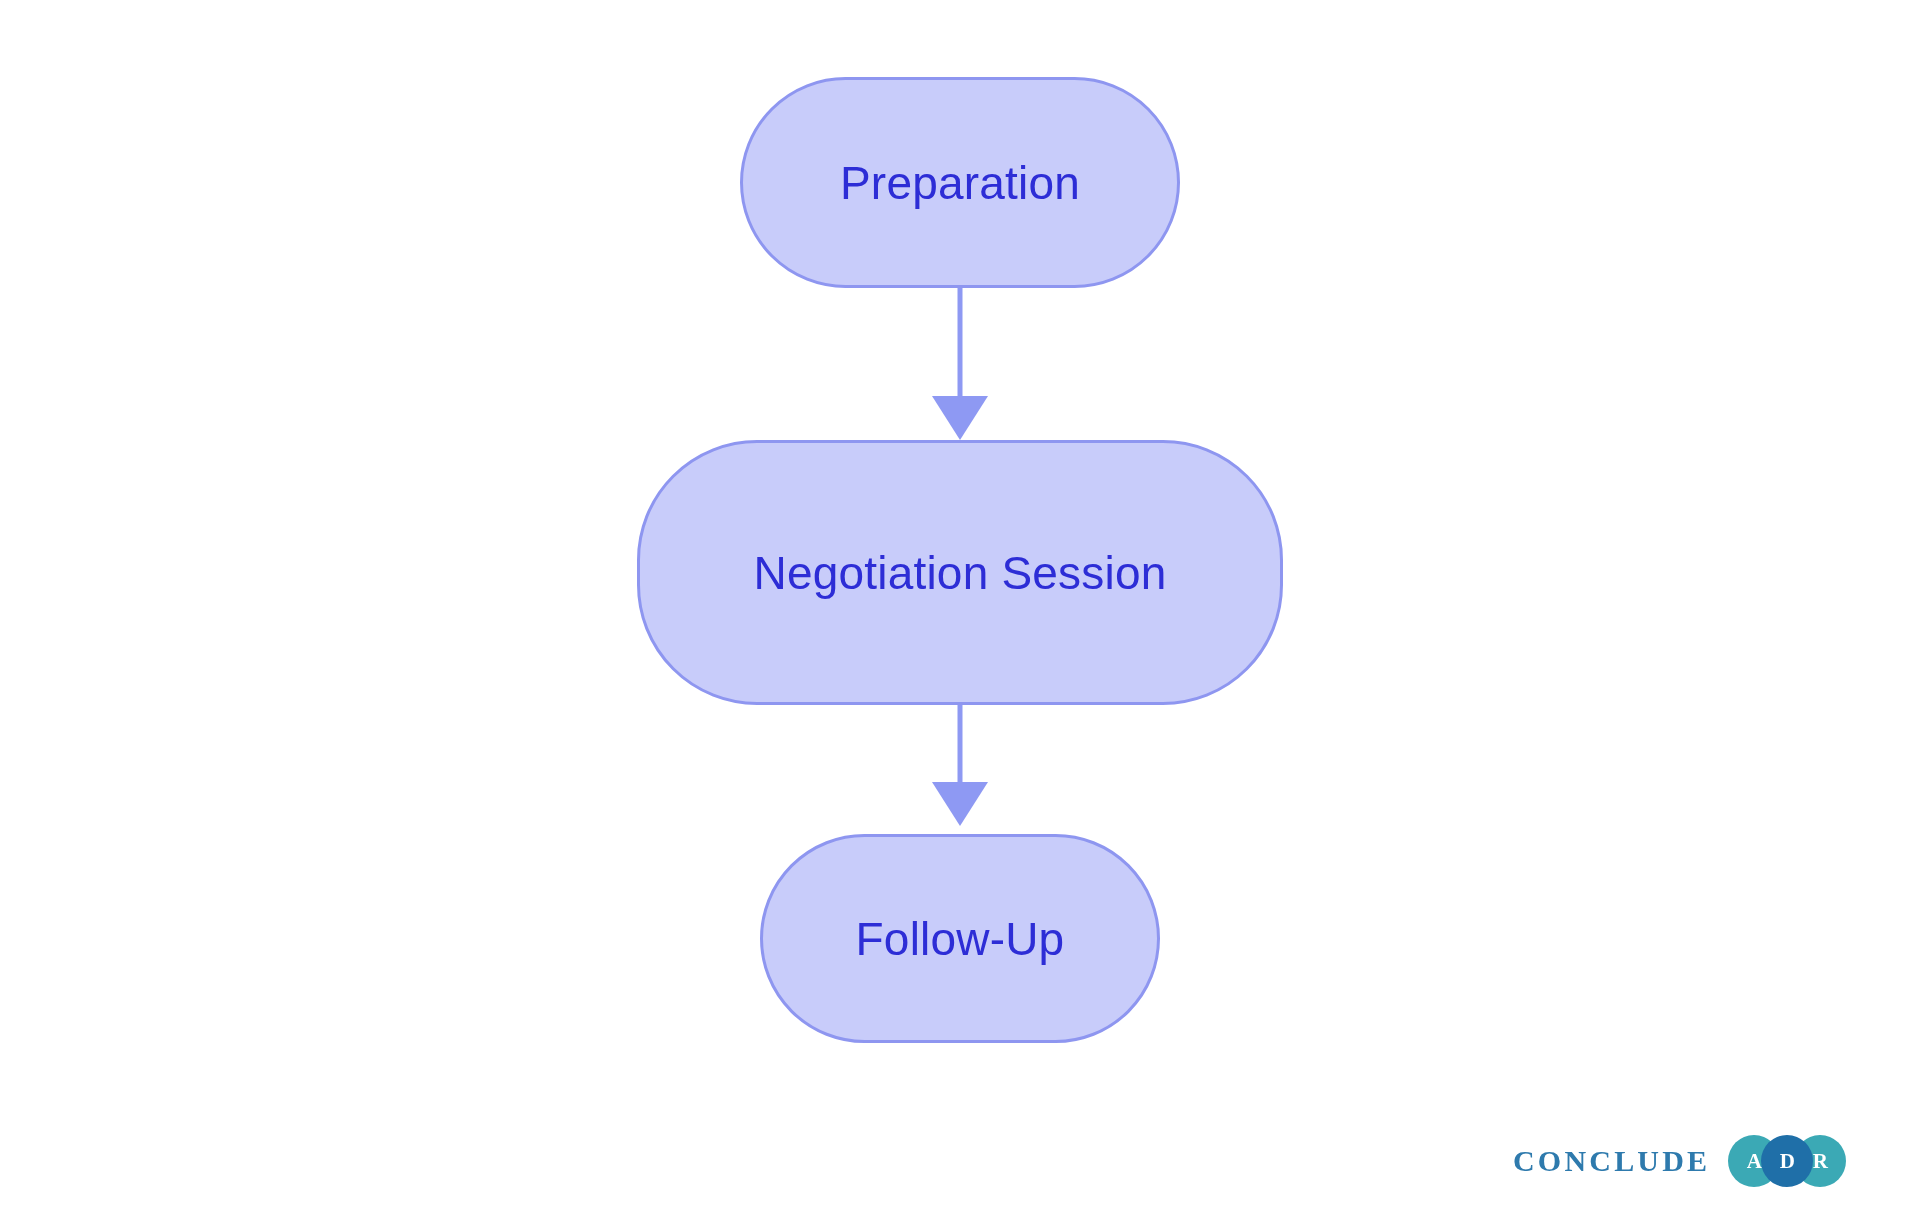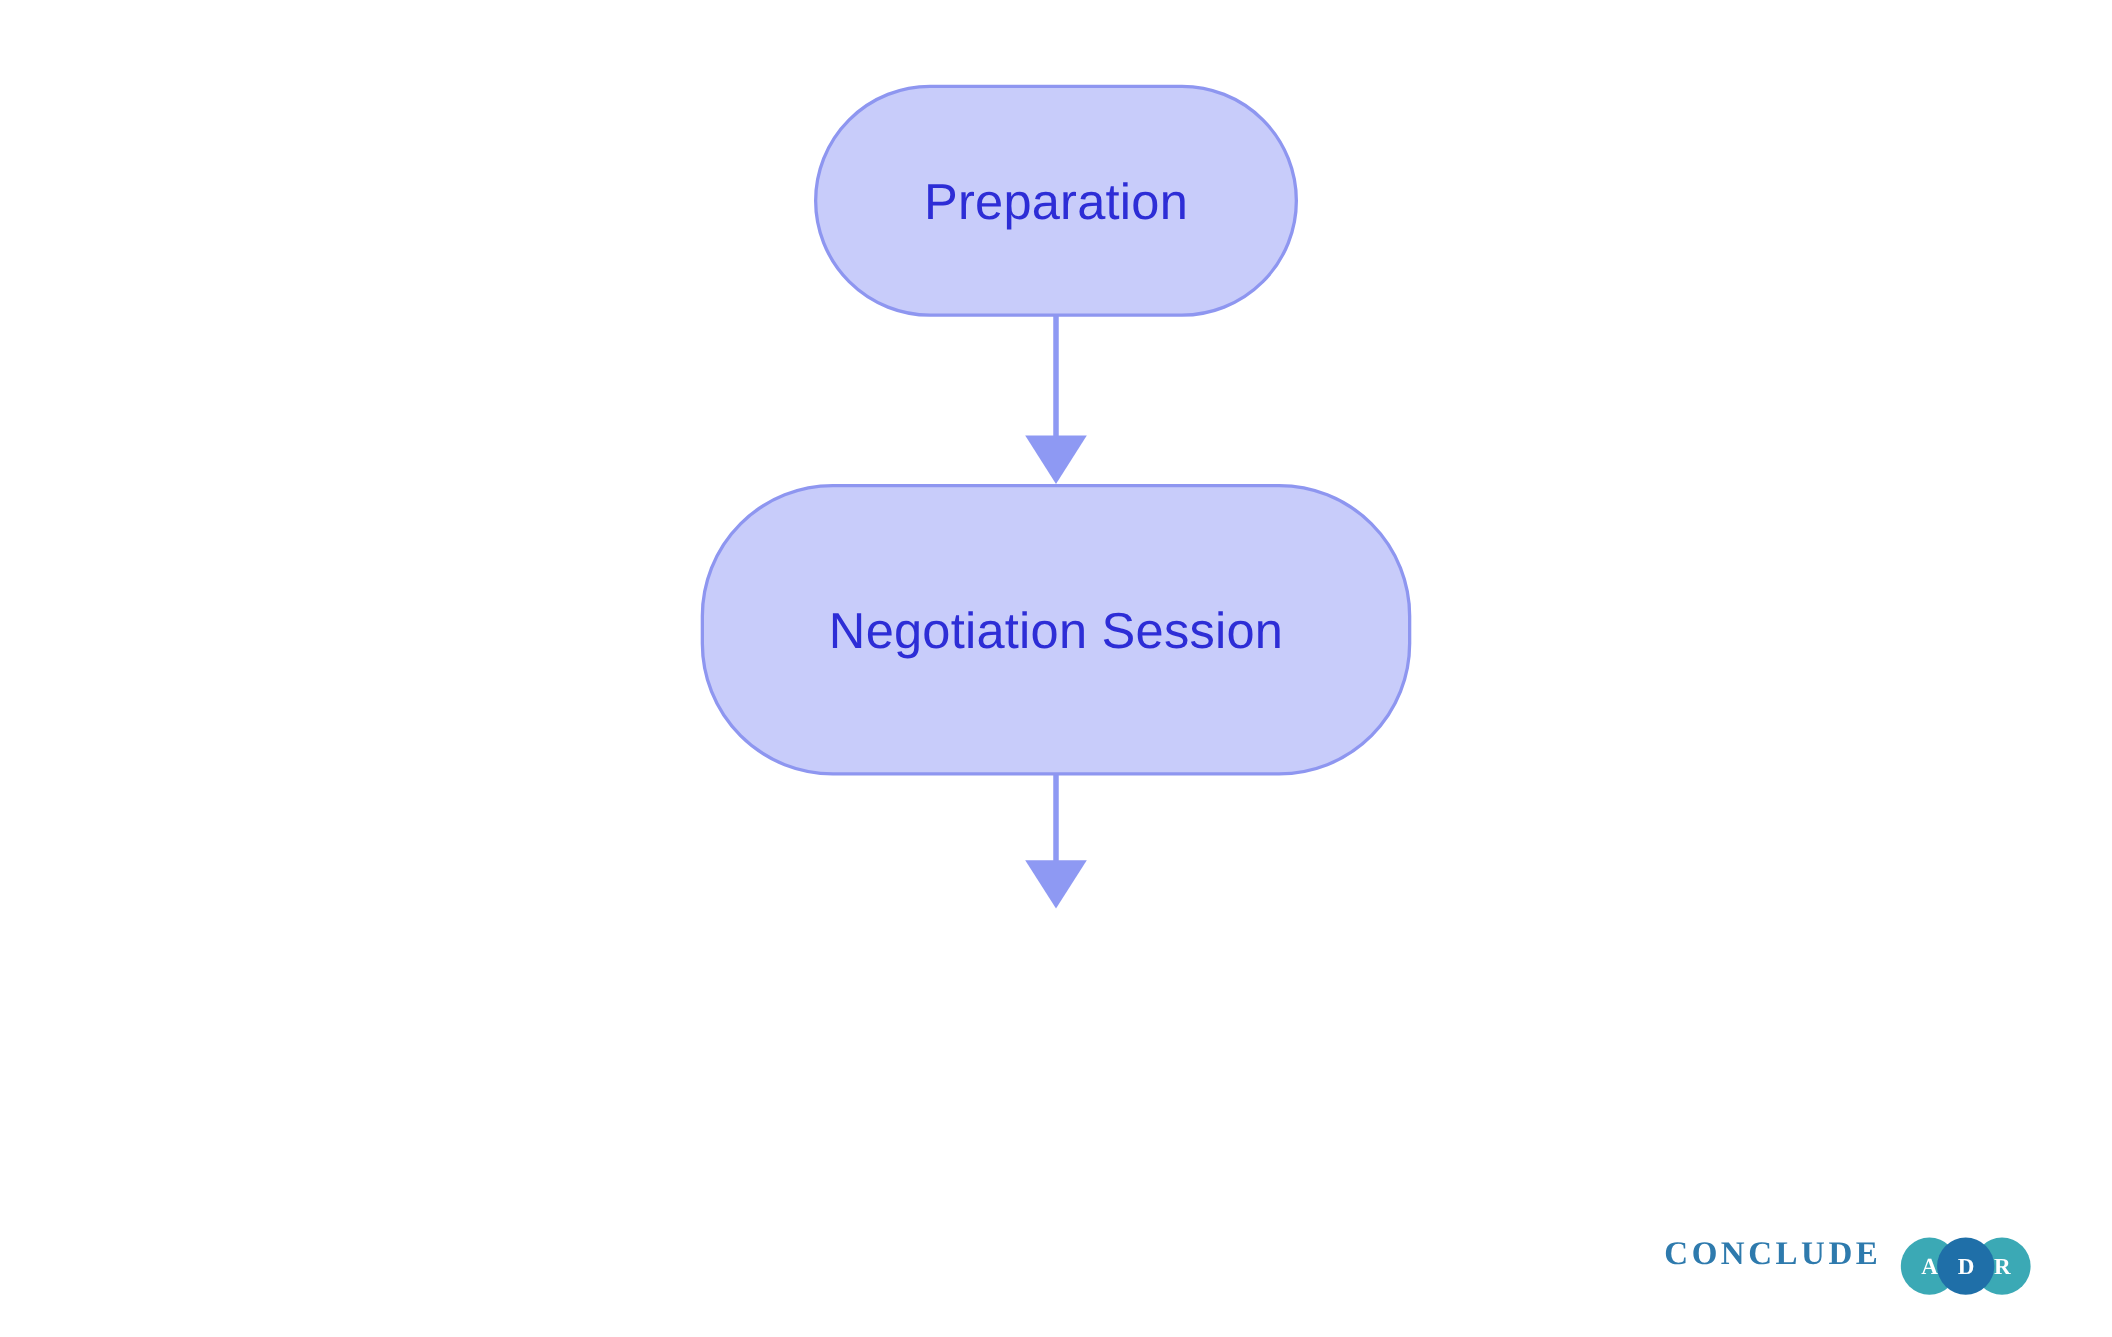--- a/index.html
+++ b/index.html
@@ -80,20 +80,21 @@
     pointer-events: none;
   }
 
   
   #brand-logo {
     position: absolute;
     left: 1513px;
     top: 1125px;
     height: 72px;
     display: flex;
+    align-items: center;
     gap: 18px;
   }
   #brand-wordmark {
     color: #2e7aad;
     font-family: "Liberation Serif", serif;
     font-size: 30px;
     font-weight: 700;
     letter-spacing: 3.2px;
     line-height: 1;
     white-space: nowrap;
@@ -141,20 +142,23 @@
   </svg>
 
   <div class="flow-node" id="node-preparation">
     <span class="node-label">Preparation</span>
   </div>
 
   <div class="flow-node" id="node-negotiation-session">
     <span class="node-label">Negotiation Session</span>
   </div>
 
+  <div class="flow-node" id="node-follow-up">
+    <span class="node-label">Follow-Up</span>
+  </div>
 
   <div id="brand-logo">
     <div id="brand-wordmark">CONCLUDE</div>
     <div id="brand-circles">
       <div class="brand-circle" id="brand-circle-a">
         <span>A</span>
       </div>
       <div class="brand-circle" id="brand-circle-r">
         <span>R</span>
       </div>

